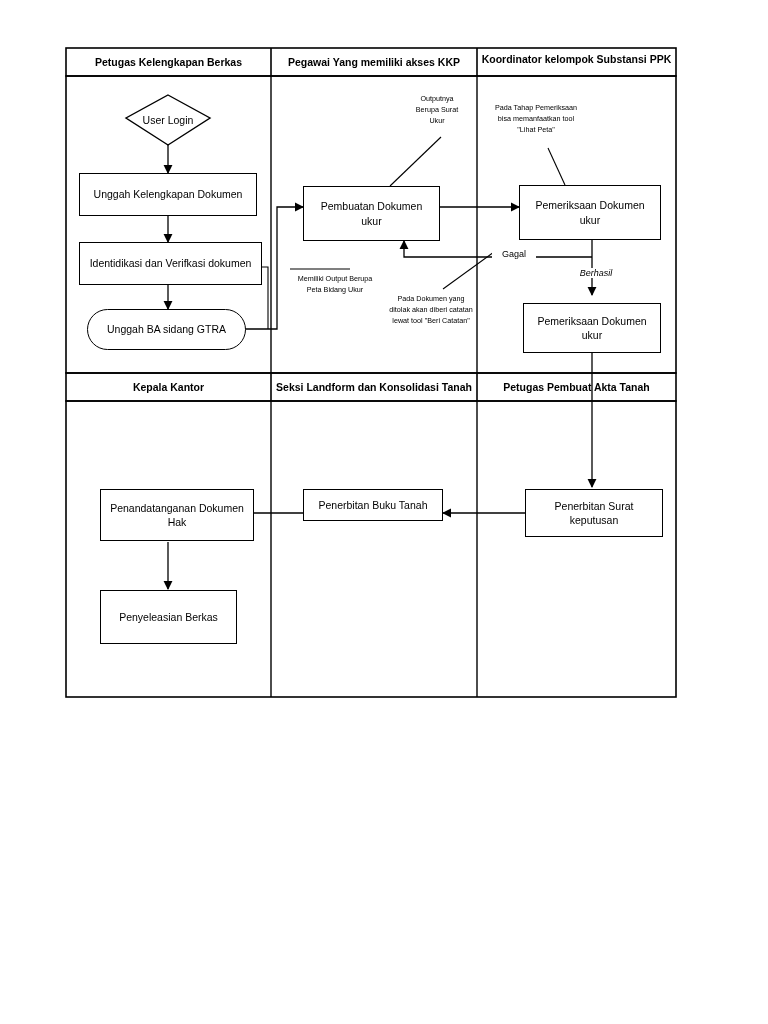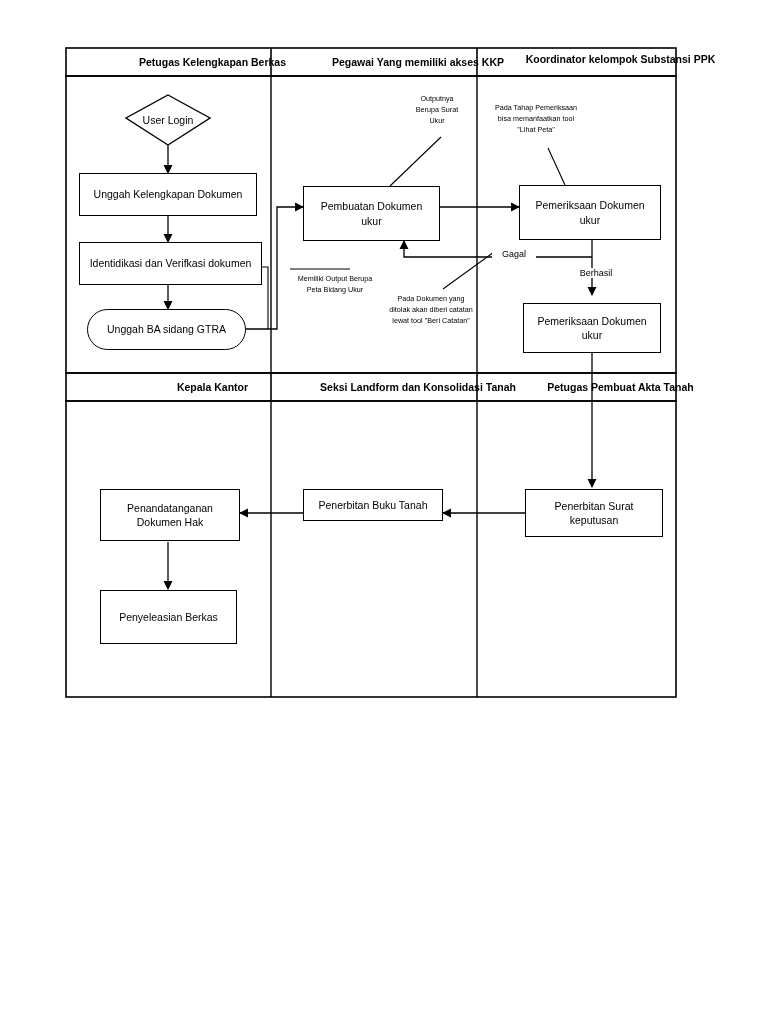--- a/index.html
+++ b/index.html
@@ -5,21 +5,21 @@
   html,body{margin:0;padding:0;background:#ffffff;}
   body{width:768px;height:1024px;position:relative;
        font-family:"Liberation Sans","DejaVu Sans",sans-serif;color:#000;}
   #canvas{position:absolute;left:0;top:0;width:768px;height:1024px;}
   svg.layer{position:absolute;left:0;top:0;width:768px;height:1024px;overflow:visible;}
   .node{position:absolute;box-sizing:border-box;border:1.4px solid #000;background:#fff;
         display:flex;align-items:center;justify-content:center;text-align:center;
         font-size:10.5px;line-height:1.35;padding:2px 6px;}
   .node.round{border-radius:999px;}
   .lane-title{position:absolute;box-sizing:border-box;display:flex;align-items:center;
-        justify-content:center;font-size:10.5px;font-weight:bold;text-align:center;margin-left:44px;}
+        justify-content:center;font-size:10.5px;font-weight:bold;text-align:center;}
   .ann{position:absolute;font-size:7.2px;line-height:1.5;text-align:center;color:#000;}
   .edge-label{position:absolute;font-size:9px;background:#fff;padding:0 2px;text-align:center;}
   .diamond-wrap{position:absolute;}
   .diamond-txt{position:absolute;left:0;top:0;width:100%;height:100%;
         display:flex;align-items:center;justify-content:center;font-size:10.5px;}
 </style>
 </head>
 <body>
 
 <div id="canvas">
@@ -116,26 +116,26 @@
   <div class="node" style="left:303px;top:186px;width:137px;height:55px;">Pembuatan Dokumen ukur</div>
 
   <div class="node" style="left:519px;top:185px;width:142px;height:55px;">Pemeriksaan Dokumen ukur</div>
 
   <div class="node" style="left:523px;top:303px;width:138px;height:50px;">Pemeriksaan Dokumen ukur</div>
 
   <div class="node" style="left:525px;top:489px;width:138px;height:48px;">Penerbitan Surat keputusan</div>
 
   <div class="node" style="left:303px;top:489px;width:140px;height:32px;">Penerbitan Buku Tanah</div>
 
-  <div class="node" style="left:100px;top:489px;width:140px;height:52px;">Penandatanganan Dokumen Hak</div>
+  <div class="node" style="left:100px;top:489px;width:154px;height:52px;">Penandatanganan Dokumen Hak</div>
 
   <div class="node" style="left:100px;top:590px;width:137px;height:54px;">Penyeleasian Berkas</div>
 
   <div class="edge-label" style="left:492px;top:249px;width:40px;">Gagal</div>
-  <div class="edge-label" style="left:571px;top:268px;width:46px;">Berhasil</div>
+  <div class="edge-label" style="left:571px;top:268px;width:46px;font-style:italic;">Berhasil</div>
 
   <div class="ann" style="left:398px;top:94px;width:78px;">
     <div>Outputnya</div>
     <div>Berupa Surat</div>
     <div>Ukur</div>
   </div>
 
   <div class="ann" style="left:478px;top:103px;width:116px;">
     <div>Pada Tahap Pemeriksaan</div>
     <div>bisa memanfaatkan tool</div>

